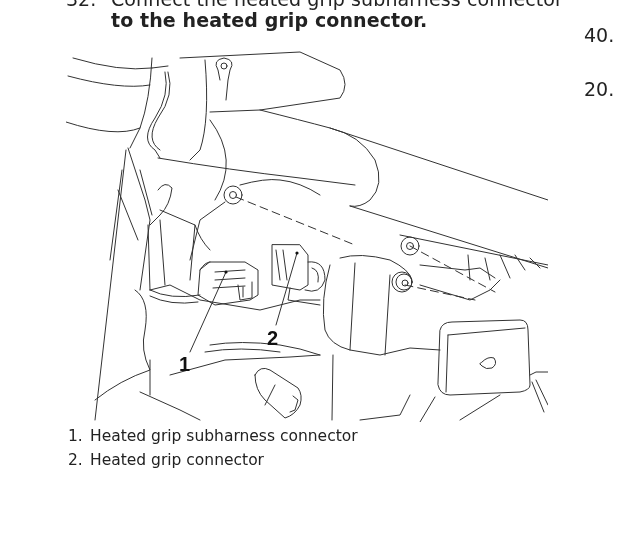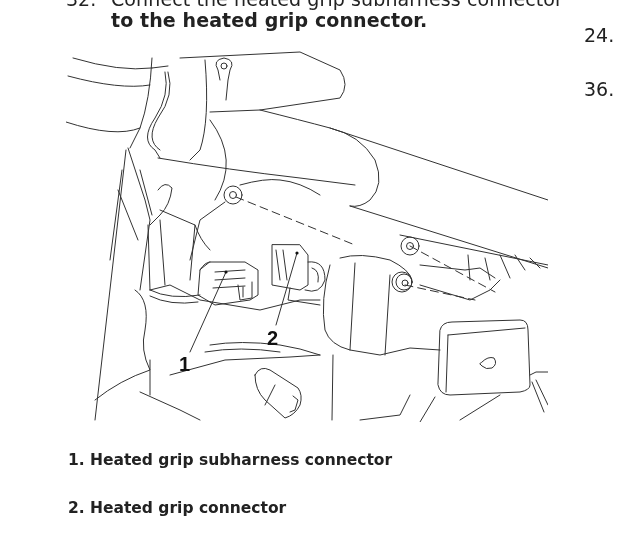--- a/index.html
+++ b/index.html
@@ -4,33 +4,33 @@
   <style>
     html, body { margin: 0; padding: 0; background: #ffffff; }
     body { width: 628px; height: 537px; position: relative; overflow: hidden;
            font-family: "DejaVu Sans", "Liberation Sans", sans-serif; color: #222222; }
     .step-line { position: absolute; font-size: 19px; line-height: 22px; white-space: nowrap; letter-spacing: 0.1px; }
     .step-num { position: absolute; font-size: 19px; line-height: 22px; }
     .side-num { position: absolute; font-size: 19px; line-height: 22px; }
     .figure { position: absolute; left: 66px; top: 48px; width: 482px; height: 374px; }
     .figure svg { width: 482px; height: 374px; display: block; }
     .legend { position: absolute; left: 68px; top: 424px; }
-    .legend-item { font-weight: bold; font-size: 15.5px; line-height: 24px; white-space: nowrap; margin-top: 24px; }
+    .legend-item { font-weight: normal; font-size: 15.5px; line-height: 24px; white-space: nowrap; }
     .legend-item .num { display: inline-block; width: 22px; }
     .callout { font-family: "Liberation Sans", "DejaVu Sans", sans-serif; font-weight: bold; font-size: 20px; fill: #111; }
   </style>
 </head>
 <body>
 
 <div class="step-num" style="left:66px; top:-12px;">32.</div>
 <div class="step-line" style="left:111px; top:-12px;">Connect the heated grip subharness connector</div>
 <div class="step-line" style="left:111px; top:9px;font-weight:bold;">to the heated grip connector.</div>
 
-<div class="side-num" style="left:584px; top:24px;">24.</div>
-<div class="side-num" style="left:584px; top:78px;">36.</div>
+<div class="side-num" style="left:584px; top:24px;">40.</div>
+<div class="side-num" style="left:584px; top:78px;">20.</div>
 
 <div class="figure">
   <svg viewBox="66 48 482 374" xmlns="http://www.w3.org/2000/svg" fill="none" stroke="#333" stroke-width="1" stroke-linecap="round" stroke-linejoin="round">
 
     <path d="M73 58 Q120 72 152 68"></path>
     <path d="M68 76 Q120 90 150 85"></path>
     <path d="M66 122 Q115 138 140 128"></path>
     <path d="M152 58 Q150 100 140 128 L130 148"></path>
     <path d="M152 68 L168 66"></path>
 

